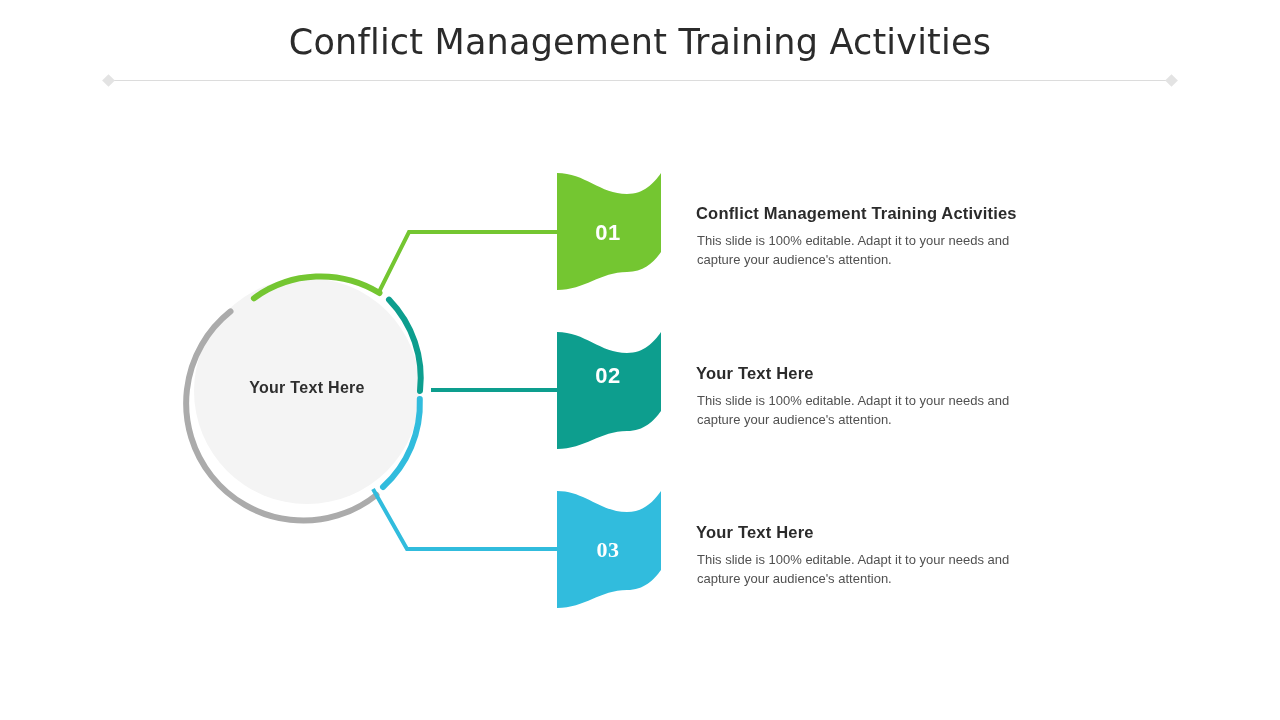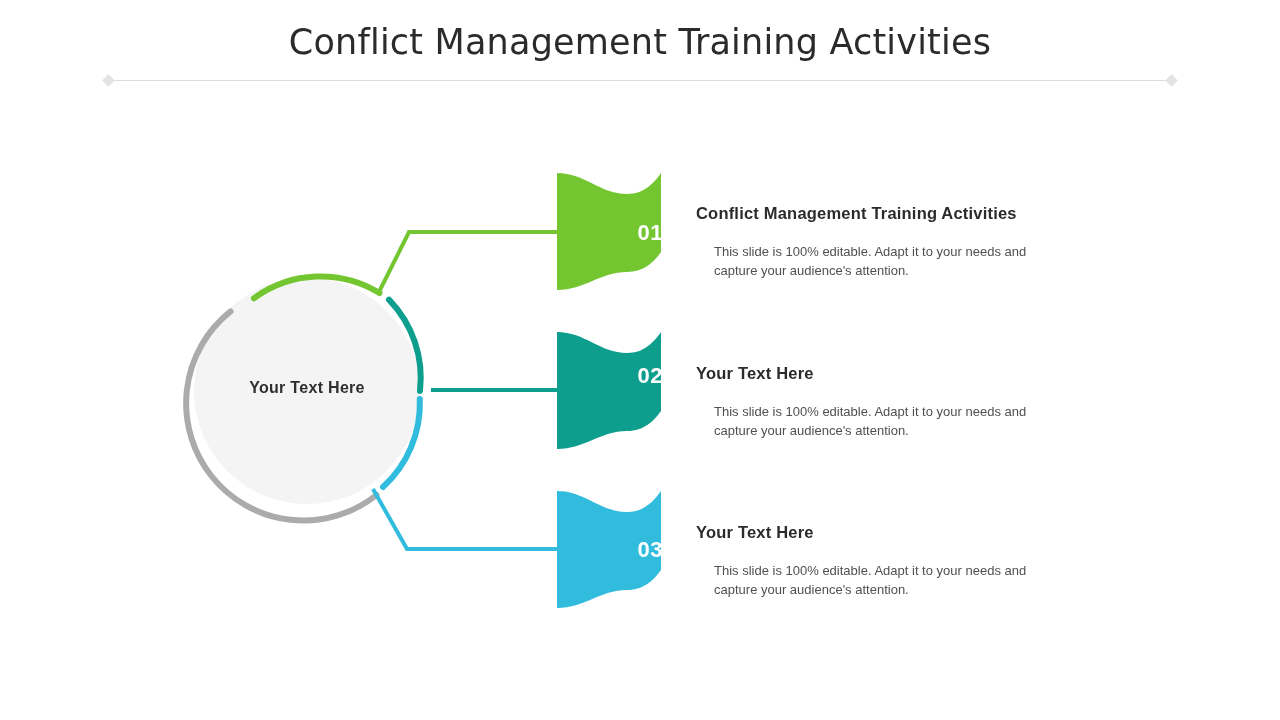--- a/index.html
+++ b/index.html
@@ -86,29 +86,29 @@
     font-size: 16px;
     font-weight: bold;
     color: #2f2f2f;
     letter-spacing: 0.3px;
   }
 
   
   .card-number {
     position: absolute;
     width: 110px;
-    text-align: right;
+    text-align: center;
     font-size: 22px;
     font-weight: bold;
     color: #ffffff;
     letter-spacing: 0.5px;
   }
   .card-number.n1 { left: 553px; top: 220px; }
   .card-number.n2 { left: 553px; top: 363px; }
-  .card-number.n3 { left: 553px; top: 537px; }
+  .card-number.n3 { left: 553px; top: 537px; font-family: Liberation Serif, serif; }
 
   
   .item-text {
     position: absolute;
     left: 696px;
     width: 400px;
   }
   .item-text.t1 { top: 204px; }
   .item-text.t2 { top: 364px; }
   .item-text.t3 { top: 523px; }
@@ -118,21 +118,21 @@
     font-weight: bold;
     color: #2b2b2b;
     letter-spacing: 0.2px;
     margin: 0 0 7px 0;
     line-height: 1.2;
   }
   .item-body {
     font-size: 13px;
     color: #505050;
     line-height: 1.48;
-    margin: 18px;
+    margin: 1px;
     max-width: 330px;
   }
 </style>
 </head>
 <body>
 
 <div class="slide">
 
   <div class="title-block">
     <div class="slide-title">Conflict Management Training Activities</div>

